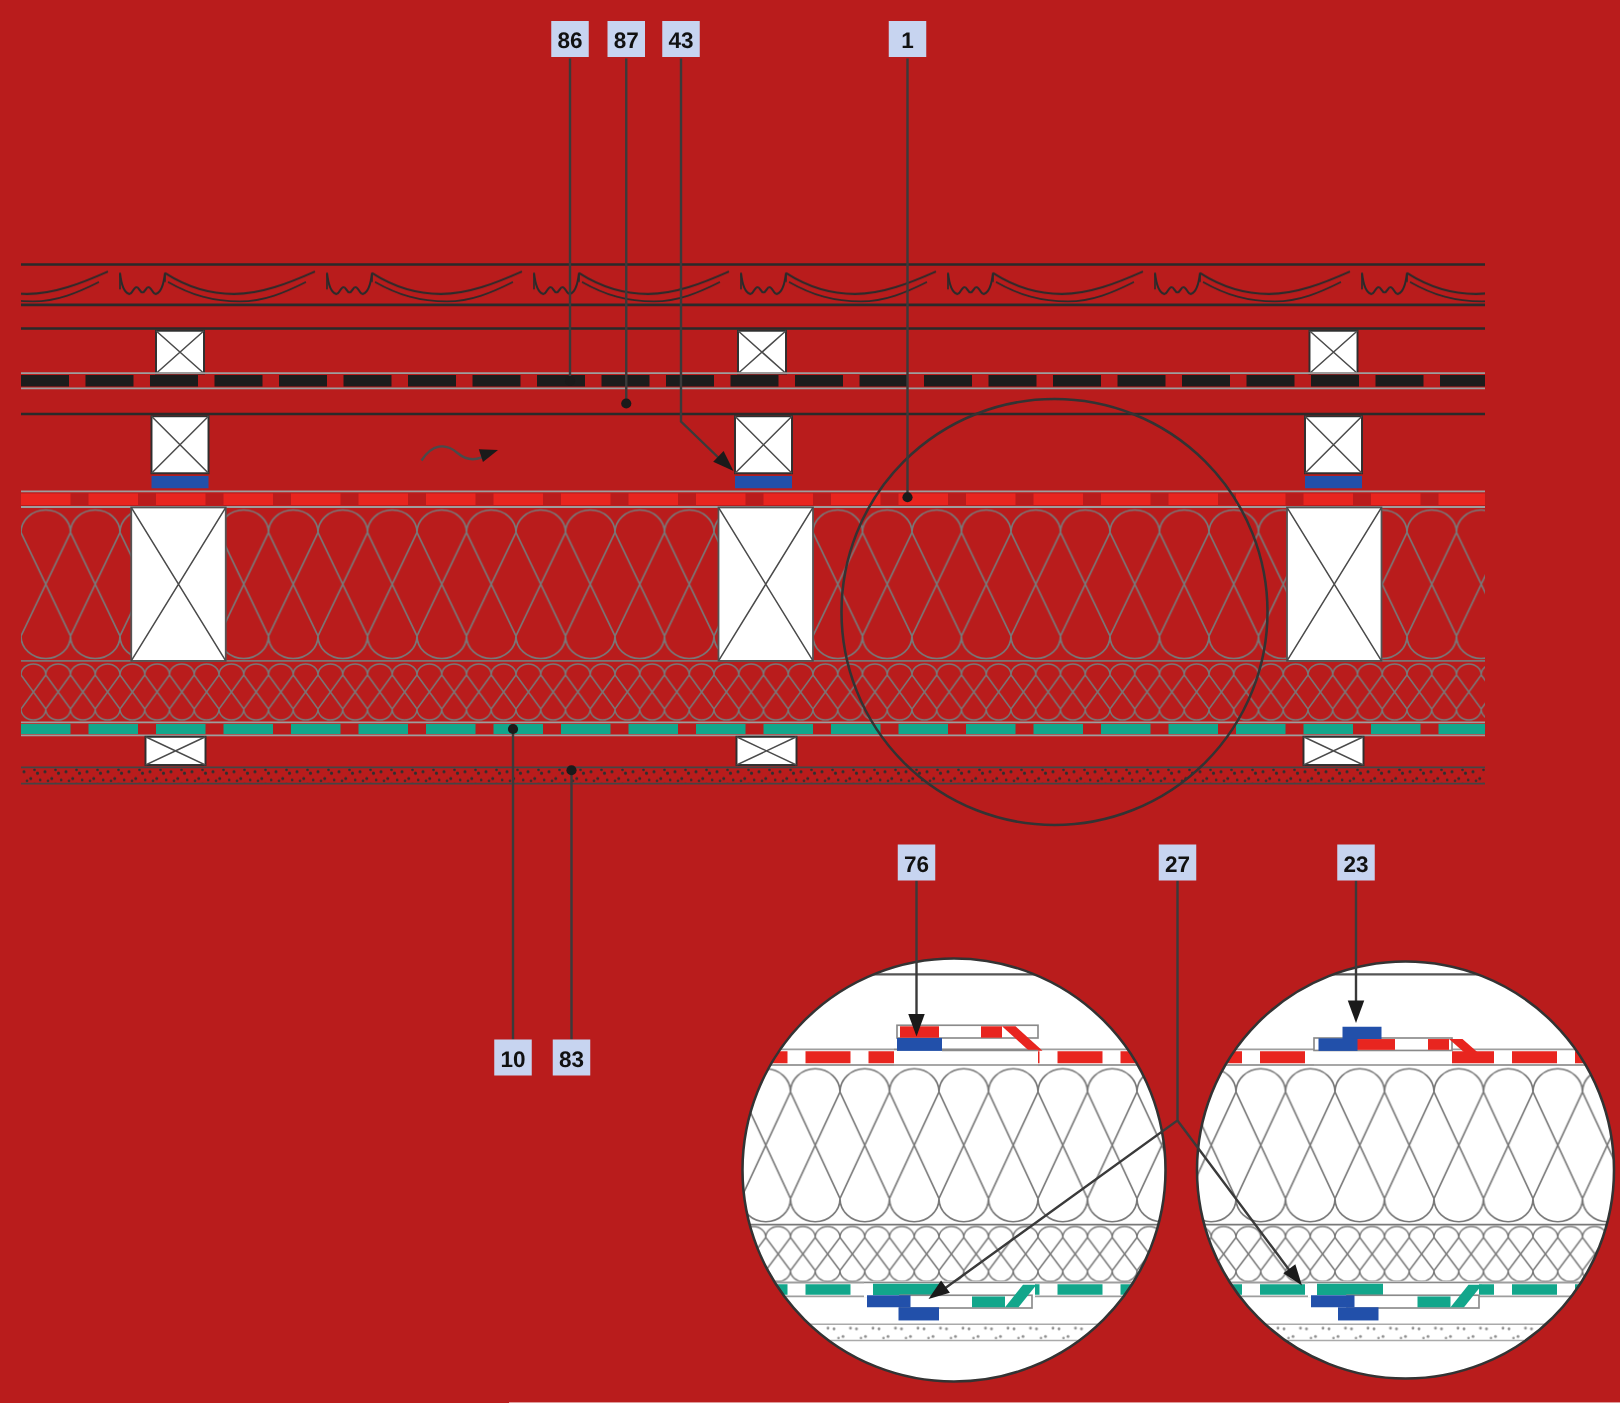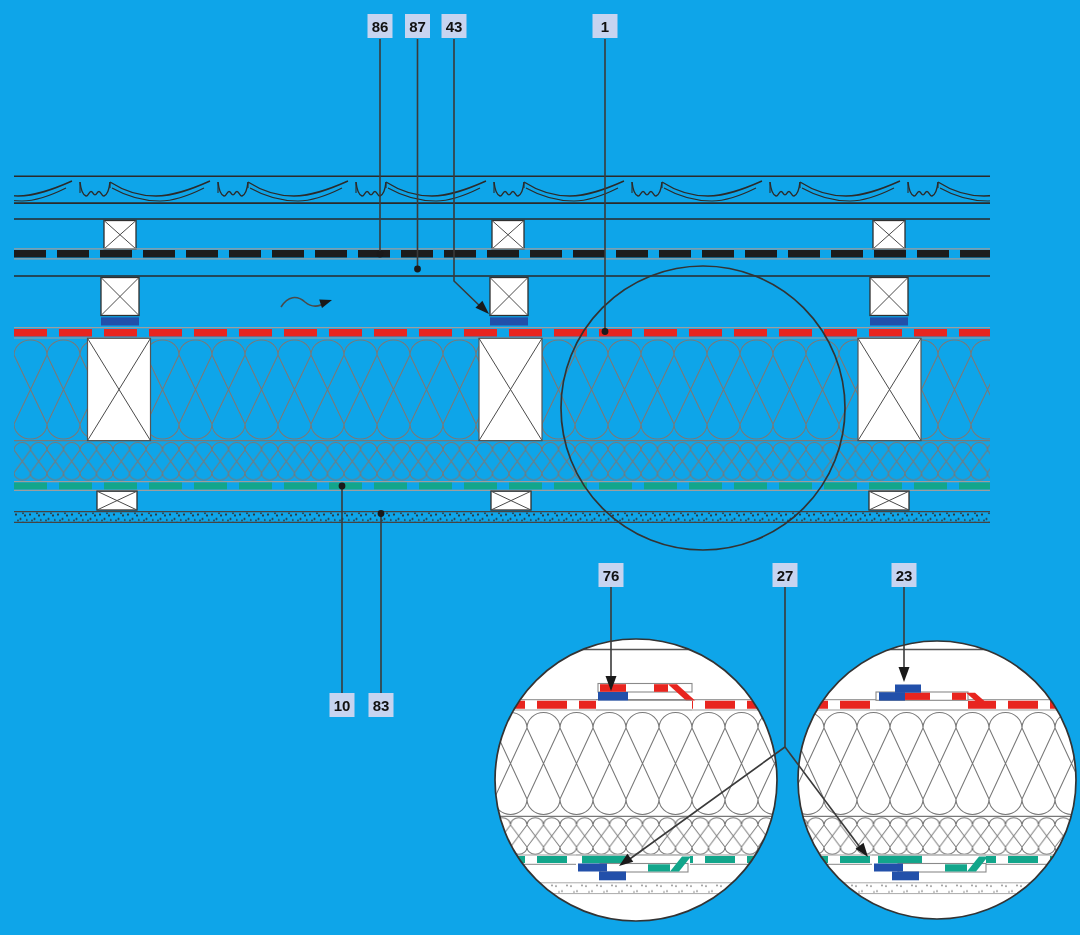--- a/index.html
+++ b/index.html
@@ -1,16 +1,16 @@
 <!DOCTYPE html>
 <html style="--membrane-red: #e8251f; --membrane-teal: #12a68b; --tape-blue: #2250aa; --label-bg: #c7d4f0; --ink: #2a2a2a; --wool-gray: #787878; --border-gray: #9e9e9e;"><head>
 <meta charset="utf-8">
 <style>
   html,body{margin:0;padding:0;background:#fff}
-  .stage{position:relative;width:1080px;height:935px;background:#0ea5e9;font-family:"Liberation Sans",sans-serif}
+  .stage{position:relative;width:1080px;height:935px;background:#b91c1c;font-family:"Liberation Sans",sans-serif}
   svg{display:block}
   .ink{stroke:var(--ink);fill:none}
   .thin{stroke:var(--border-gray);stroke-width:1.2;fill:none}
   .red-d{stroke:var(--membrane-red);fill:none}
   .teal-d{stroke:var(--membrane-teal);fill:none}
   .red-f{fill:var(--membrane-red);stroke:none}
   .teal-f{fill:var(--membrane-teal);stroke:none}
   .blue-f{fill:var(--tape-blue);stroke:none}
   .white-f{fill:#fff;stroke:none}
   .batten{fill:#fff;stroke:#2f2f2f;stroke-width:1.3}

